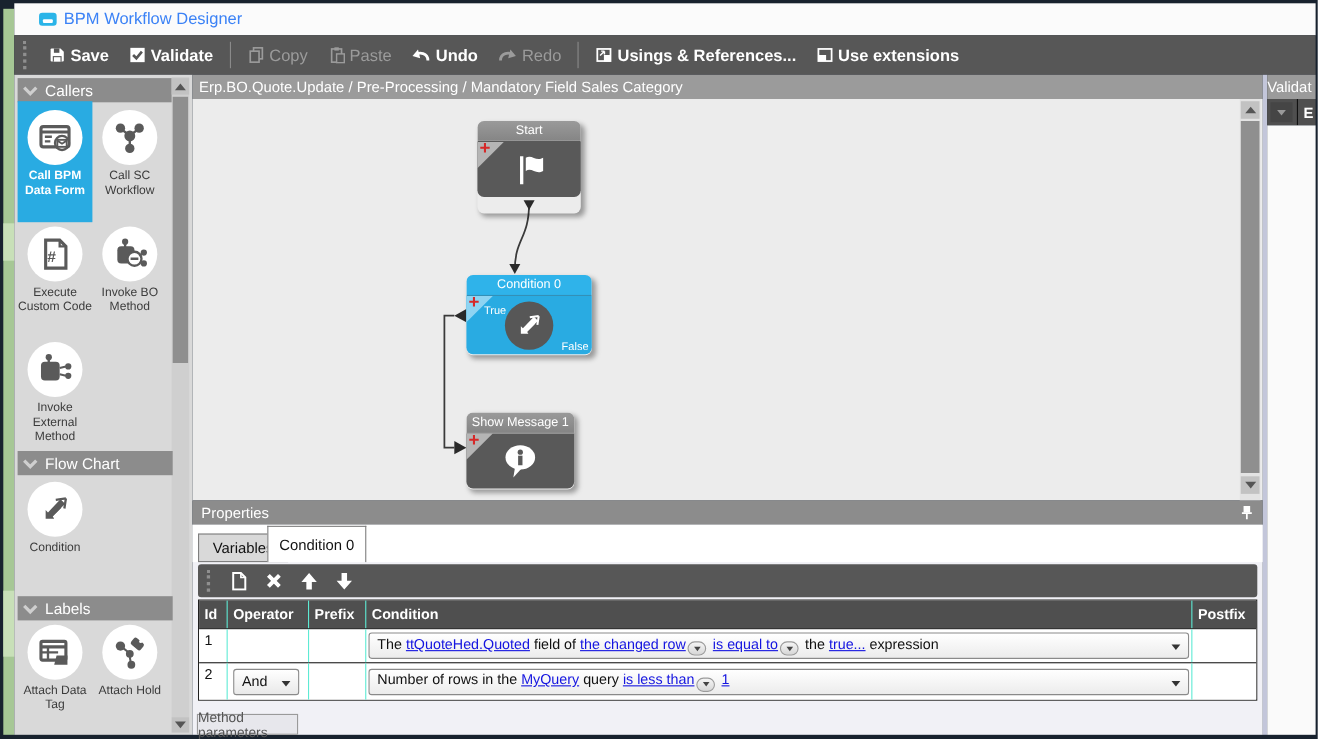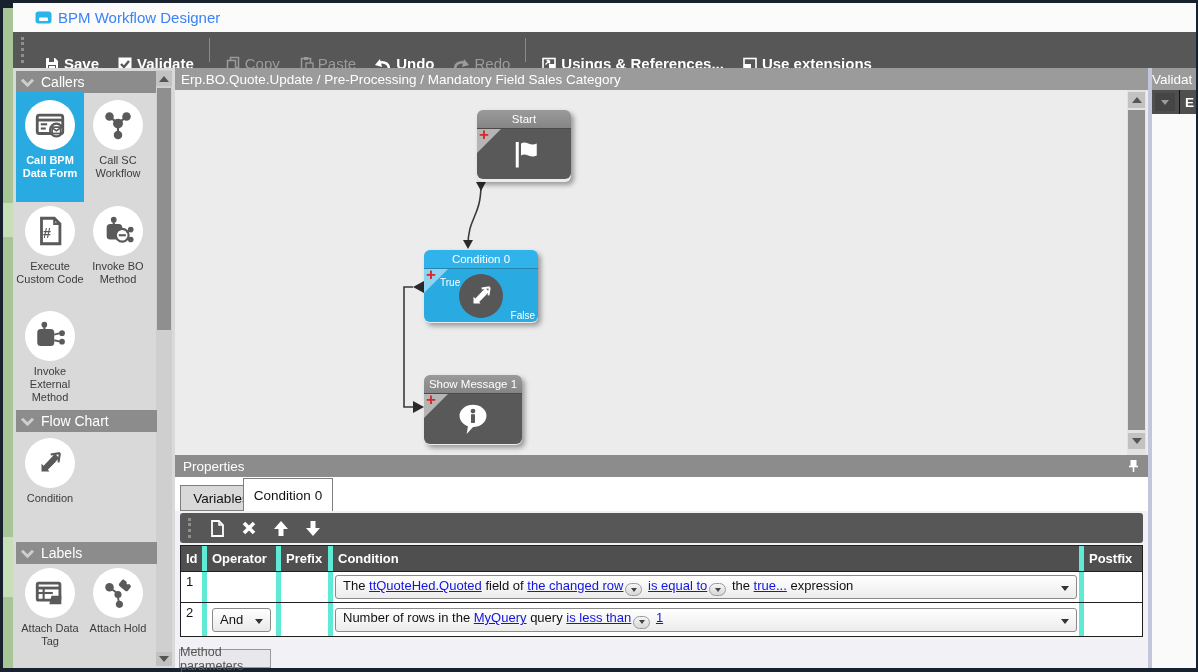--- a/index.html
+++ b/index.html
@@ -11,21 +11,21 @@
   .green-strip { left:3px; top:8px; width:10px; height:660px; background:#a6c795; }
   .green-notch { left:3px; width:10px; background:#c8e0b8; }
 
   
   .titlebar { left:13px; top:3px; width:1183px; height:29px; background:#fbfbfb; display:flex; align-items:center; }
   .titlebar-text { color:#3b82f6; font-size:15px; margin-left:6px; }
 
   
   .toolbar { left:13px; top:32px; width:1183px; height:36px; background:#575757; display:flex; align-items:center; color:#fff; font-size:15px; }
   .tb-grip { width:4px; height:26px; border-left:3px dotted #8f8f8f; margin:0 10px 0 8px; }
-  .tb-btn { display:flex; align-items:flex-end; gap:4px; padding:0 9px; height:43px; cursor:default; font-weight:700; }
+  .tb-btn { display:flex; align-items:center; gap:4px; padding:0 9px; height:43px; cursor:default; font-weight:700; }
   .tb-btn.disabled { color:#9b9b9b; font-weight:400; }
   .tb-sep { width:1px; height:24px; background:#8a8a8a; margin:0 6px; }
 
   
   .sidebar { left:13px; top:68px; width:162px; height:600px; background:#d9d9d9; }
   .section-header { position:absolute; left:3px; width:141px; height:22px; background:#8c8c8c; color:#fff; font-size:14px; display:flex; align-items:center; gap:6px; padding-left:4px; }
   .side-item { position:absolute; width:68px; text-align:center; font-size:11px; line-height:13px; color:#3c3c3c; }
   .side-item .circle { width:50px; height:50px; border-radius:50%; background:#fff; margin:0 auto 4px auto; display:flex; align-items:center; justify-content:center; }
   .side-item.selected { background:#29abe2; color:#fff; font-weight:700; padding-top:8px; }
   .scrollbar-v { position:absolute; background:#cfcfcf; }
@@ -54,21 +54,21 @@
   .props-body { left:175px; top:477px; width:973px; height:191px; background:#f1f1f6; }
   .tabs-row { position:absolute; left:0; top:0; width:973px; height:34px; background:#fff; }
   .tab { position:absolute; border:1px solid #7f7f7f; font-size:13.5px; display:flex; align-items:center; justify-content:center; color:#111; }
   .tab.inactive { background:#d9d9d9; }
   .tab.active { background:#fff; border-bottom:none; z-index:2; }
   .props-toolbar { position:absolute; left:5px; top:36px; width:963px; height:30px; background:#575757; border-radius:3px; display:flex; align-items:center; }
   .pt-icon { margin:0 8px; display:flex; }
   .cond-table { position:absolute; left:5px; top:68px; width:963px; border:1px solid #1f1f1f; background:#fff; font-size:13px; }
   .t-row { display:flex; }
   .t-head { background:#4f4f4f; color:#fff; font-weight:700; height:25px; }
-  .t-cell { border-right:5px solid #5eead4; display:flex; align-items:center; padding:0 5px; overflow:hidden; white-space:nowrap; }
+  .t-cell { border-right:1px solid #5eead4; display:flex; align-items:center; padding:0 5px; overflow:hidden; white-space:nowrap; }
   .t-body-row { border-top:1px solid #1f1f1f; background:#fff; color:#111; }
   .c-id { width:26px; }
   .c-op { width:74px; }
   .c-pre { width:52px; }
   .c-cond { flex:1; }
   .c-post { width:58px; border-right:none; }
   .combo { position:relative; flex:1; height:24px; border:1px solid #8a8a8a; border-radius:3px; background:linear-gradient(#ffffff,#ececec); display:flex; align-items:center; padding:0 20px 0 7px; overflow:hidden; white-space:nowrap; }
   .combo-arrow { position:absolute; right:7px; top:10px; width:0; height:0; border-left:4.5px solid transparent; border-right:4.5px solid transparent; border-top:5px solid #333; }
   .mini-dd { display:inline-flex; align-items:center; justify-content:center; width:17px; height:13px; border:1px solid #9b9b9b; border-radius:7px; background:linear-gradient(#f5f5f5,#d7d7d7); margin:0 2px; vertical-align:-2px; }
   .mini-dd i { width:0; height:0; border-left:3.5px solid transparent; border-right:3.5px solid transparent; border-top:4px solid #444; }
@@ -318,21 +318,21 @@
 
     <svg class="abs" style="left:0;top:0;" width="953" height="365">
       <path d="M306 94 C306 128 293 126 293 156" fill="none" stroke="#3a3a3a" stroke-width="1.6"></path>
       <polygon points="301,92 311,92 306,101" fill="#2a2a2a"></polygon>
       <polygon points="288,150 298,150 293,159" fill="#2a2a2a"></polygon>
       <path d="M238 197 L229 197 L229 317 L238 317" fill="none" stroke="#3a3a3a" stroke-width="1.6"></path>
       <polygon points="249,191 249,203 238,197" fill="#2a2a2a"></polygon>
       <polygon points="238,311 238,323 249,317" fill="#2a2a2a"></polygon>
     </svg>
 
-    <div class="node gray" style="left:259px; top:20px; width:94px; height:72px;margin-left:43px;">
+    <div class="node gray" style="left:259px; top:20px; width:94px; height:84px;">
       <div class="node-title">Start</div>
       <div class="node-body" style="height:50px;">
         <div class="corner-fold"></div>
         <div class="red-plus">+</div>
         <svg width="36" height="36" viewBox="0 0 48 48">
           <line x1="15" y1="8" x2="15" y2="42" stroke="#fff" stroke-width="4"></line>
           <path d="M20 10 C27 5 32 15 41 10 L41 26 C32 31 27 21 20 26 Z" fill="#fff"></path>
         </svg>
       </div>
     </div>

